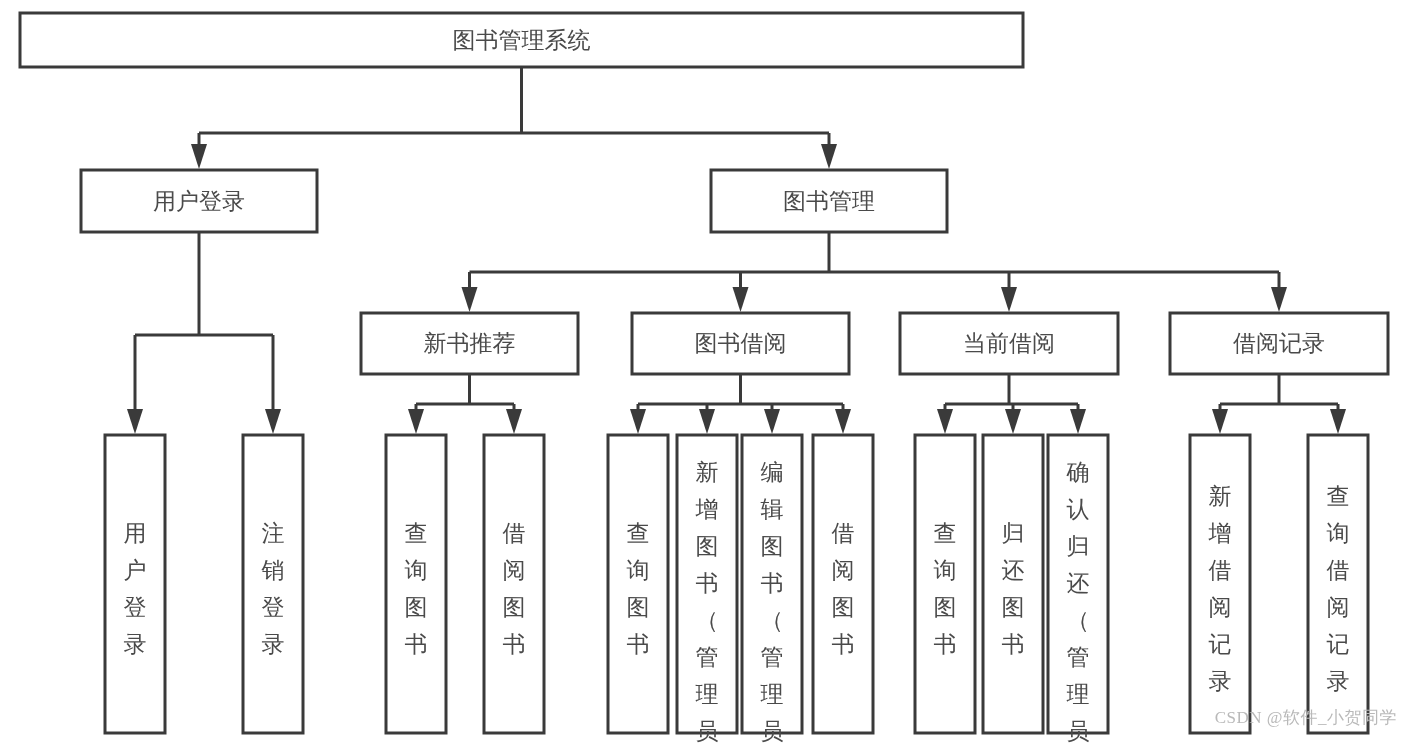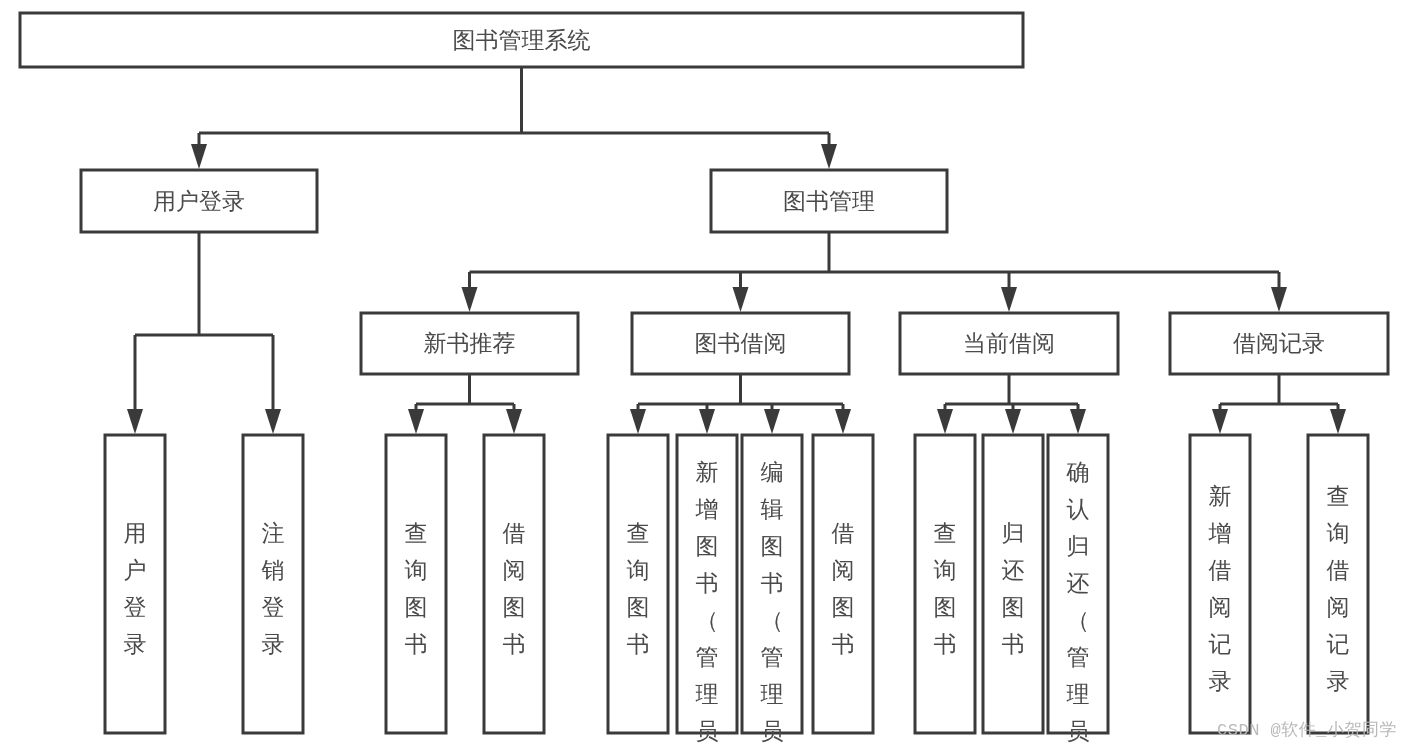--- a/index.html
+++ b/index.html
@@ -15,22 +15,22 @@
   .node-label{
     font-family:"DejaVu Sans","Liberation Sans",sans-serif;
     fill:#4a4a4a;font-size:23px;text-anchor:middle;
     dominant-baseline:middle;
   }
   .node-label-v{
     font-family:"DejaVu Sans","Liberation Sans",sans-serif;
     fill:#4a4a4a;font-size:23px;text-anchor:middle;
   }
   .watermark{
-    position:absolute;right:8px;bottom:6px;
-    font-family:Liberation Mono, monospace;
+    position:absolute;right:8px;bottom:18px;
+    font-family:Liberation Serif, serif;
     font-size:17px;color:#b9b9b9;letter-spacing:.5px;
     white-space:nowrap;pointer-events:none;
   }
 </style>
 </head>
 <body>
 
 <div id="stage">
   <svg id="diagram" viewBox="0 0 1405 747">
     <g id="edges-layer">

